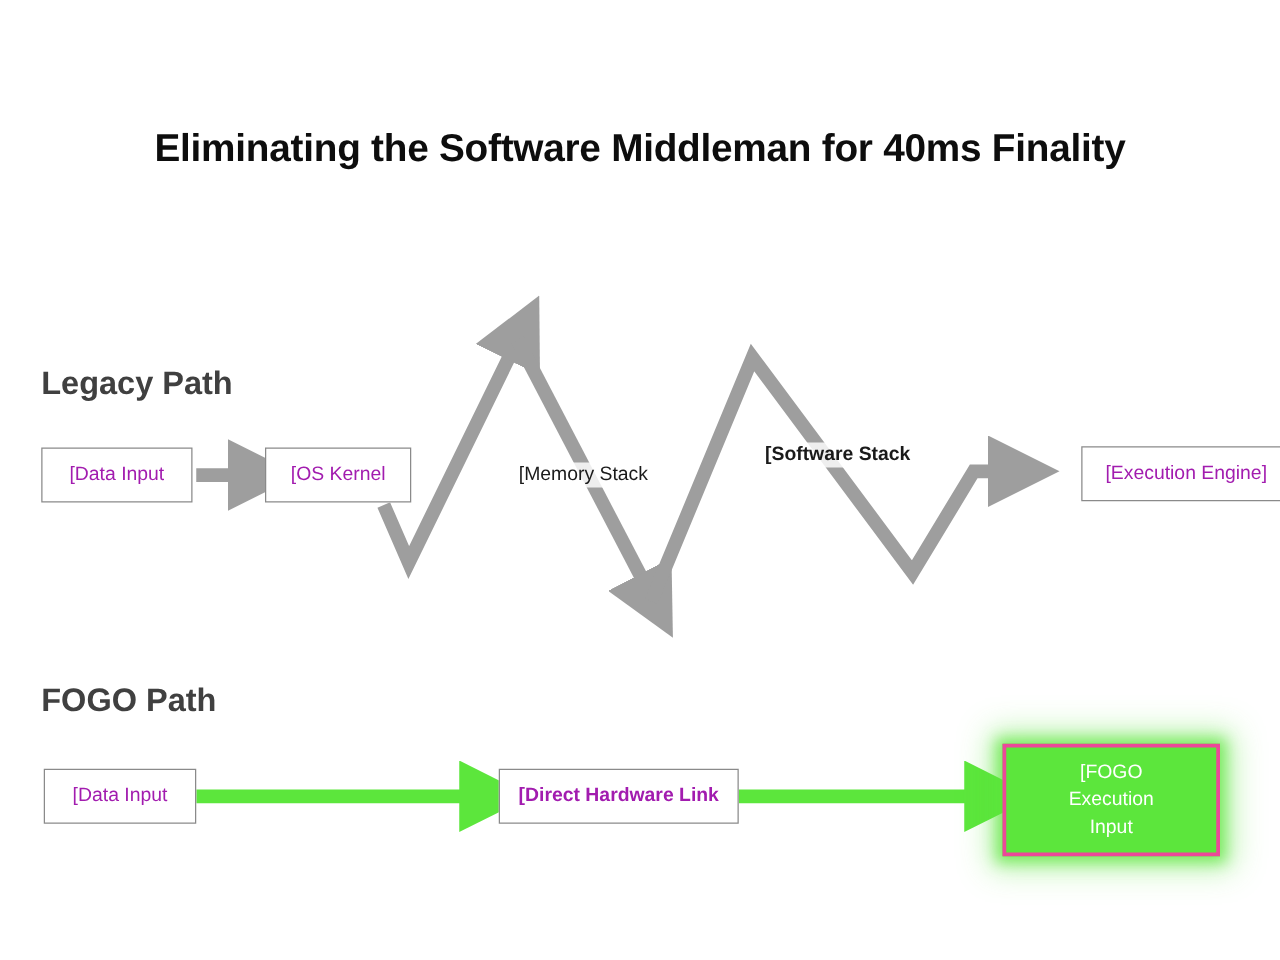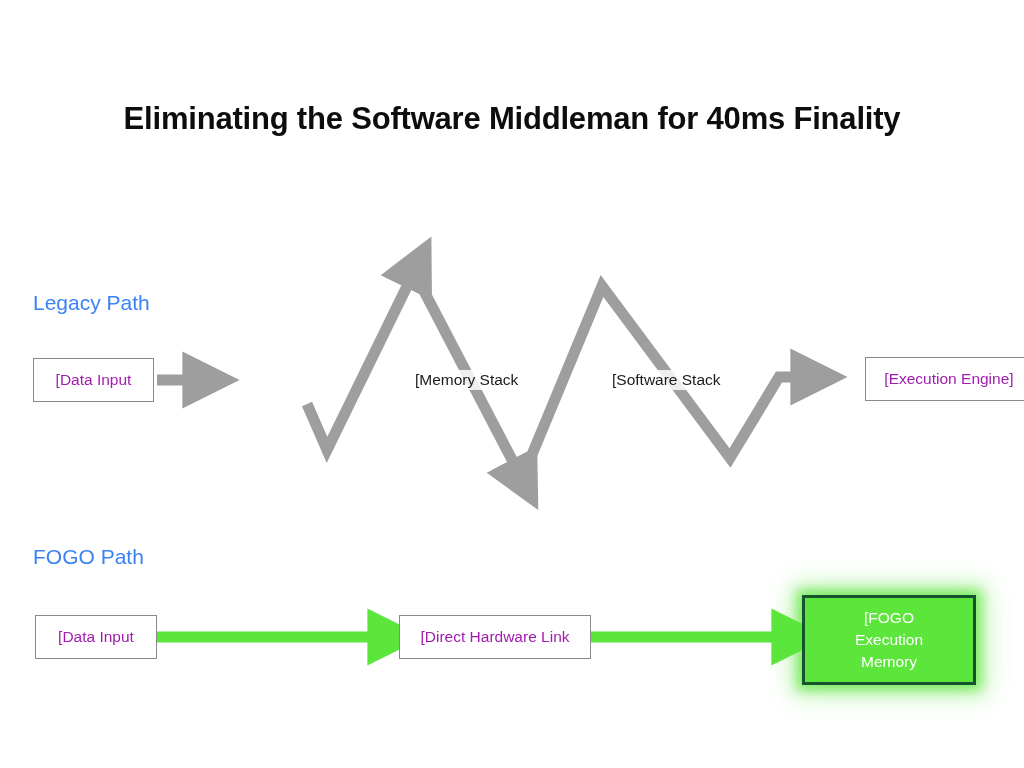--- a/index.html
+++ b/index.html
@@ -37,23 +37,23 @@
     text-align: center;
     font-size: 31px;
     font-weight: bold;
     color: #0d0d0d;
     letter-spacing: -0.2px;
     white-space: nowrap;
   }
 
   .section-label {
     position: absolute;
-    font-size: 21px;
-    font-weight: normal;
-    color: #3b82f6;
+    font-size: 26px;
+    font-weight: bold;
+    color: #404040;
     white-space: nowrap;
   }
   .section-label.legacy { left: 33px; top: 291px; }
   .section-label.fogo   { left: 33px; top: 545px; text-align: center; }
 
   .node-box {
     position: absolute;
     box-sizing: border-box;
     border: 1.6px solid #8a8a8a;
     background: #ffffff;
@@ -73,35 +73,35 @@
     background: rgba(255,255,255,0.82);
     padding: 1px 3px;
   }
 
   
   .box-legacy-input   { left: 33px;  top: 358px; width: 121px; height: 44px; }
   .box-legacy-kernel  { left: 212px; top: 358px; width: 117px; height: 44px; }
   .box-legacy-exec    { left: 821px; top: 357px; width: 168px; height: 44px; margin-left: 44px; }
 
   .lbl-memory-copy    { left: 412px; top: 370px; }
-  .lbl-software-stack { left: 609px; top: 370px; }
+  .lbl-software-stack { left: 609px; top: 354px; font-weight: bold; }
 
   
   .box-fogo-input  { left: 35px;  top: 615px; width: 122px; height: 44px; }
-  .box-fogo-dhl    { left: 399px; top: 615px; width: 192px; height: 44px; }
+  .box-fogo-dhl    { left: 399px; top: 615px; width: 192px; height: 44px; font-weight: bold; }
 
   .fogo-exec {
     position: absolute;
     left: 802px;
     top: 595px;
     width: 174px;
     height: 90px;
     box-sizing: border-box;
     background: #5ce63c;
-    border: 3px solid #14532d;
+    border: 3px solid #ec4899;
     box-shadow: 0 0 11px 5px rgba(92,230,60,0.72),
                 0 0 24px 10px rgba(92,230,60,0.38);
     display: flex;
     flex-direction: column;
     align-items: center;
     justify-content: center;
     color: #ffffff;
     font-size: 15.5px;
     line-height: 1.42;
     text-align: center;
@@ -135,32 +135,33 @@
 
     <line x1="591" y1="637" x2="789" y2="637" stroke="#5ce63c" stroke-width="11" marker-end="url(#green-head)"></line>
   </svg>
 
   <div class="title">Eliminating the Software Middleman for 40ms Finality</div>
 
   <div class="section-label legacy">Legacy Path</div>
 
   <div class="node-box box-legacy-input">[Data Input</div>
 
+  <div class="node-box box-legacy-kernel">[OS Kernel</div>
 
   <div class="plain-label lbl-memory-copy">[Memory Stack</div>
 
   <div class="plain-label lbl-software-stack">[Software Stack</div>
 
   <div class="node-box box-legacy-exec">[Execution Engine]</div>
 
   <div class="section-label fogo">FOGO Path</div>
 
   <div class="node-box box-fogo-input">[Data Input</div>
 
   <div class="node-box box-fogo-dhl">[Direct Hardware Link</div>
 
   <div class="fogo-exec">
     <span>[FOGO</span>
     <span>Execution</span>
-    <span>Memory</span>
+    <span>Input</span>
   </div>
 
 </div>
 
 </body></html>

